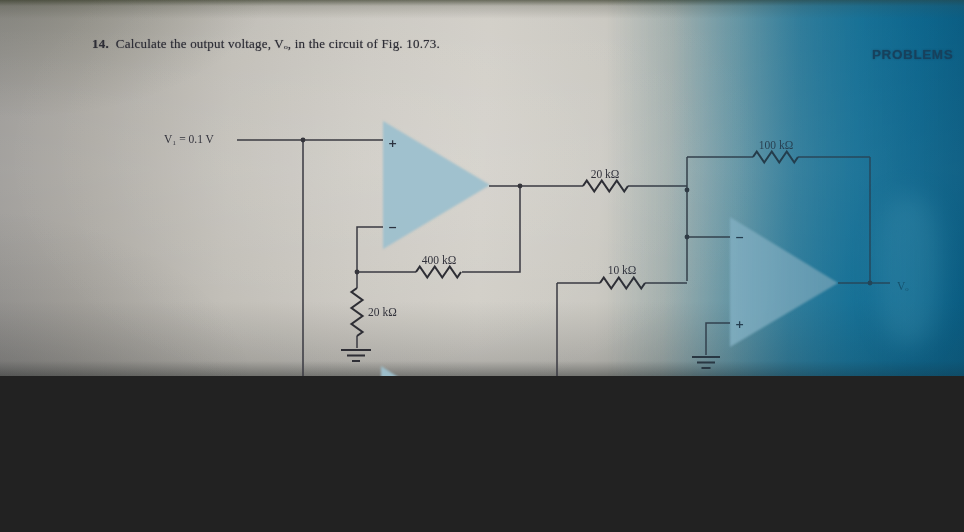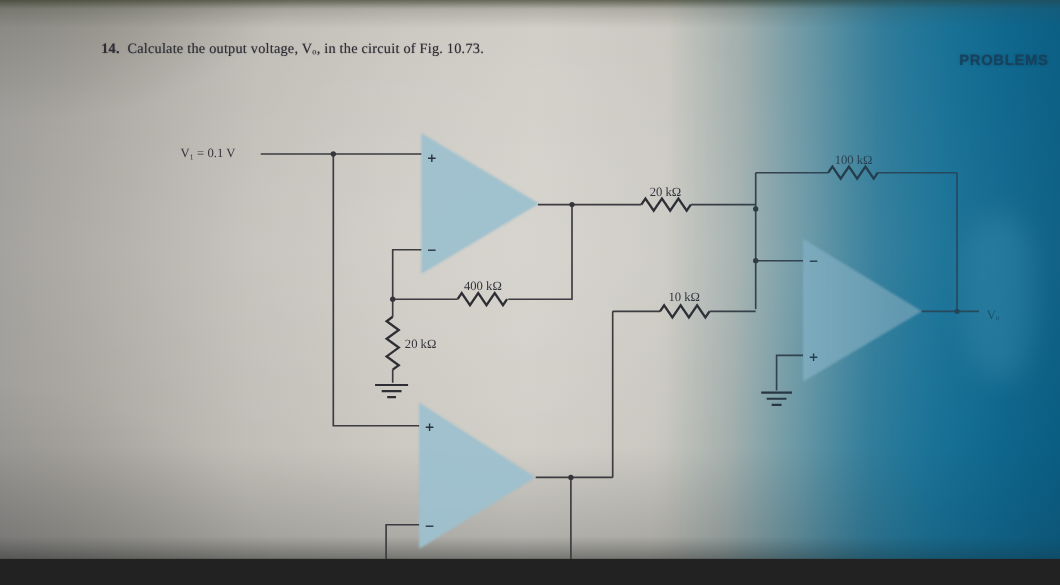--- a/index.html
+++ b/index.html
@@ -1,17 +1,17 @@
 <!DOCTYPE html>
 <html><head>
 <meta charset="utf-8">
 <style>
   html,body{margin:0;padding:0;background:#222;}
   .stage{
-    position:relative;width:964px;height:508px;overflow:hidden;
+    position:relative;width:964px;height:376px;overflow:hidden;
     font-family:"Liberation Serif","DejaVu Serif",serif;
     user-select:none;
   }
   
   .bg-base{
     position:absolute;inset:0;
     background:linear-gradient(92deg,
       #9e9c99 0%, #aaa7a1 9%, #c0bdb6 24%, #cbc8c1 38%, #d1cec7 50%,
       #cac8c1 62%, #b4b8b2 69%, #7da4ad 76%, #458ca6 82%,
       #2381a6 88%, #13739c 94%, #0c6389 100%);

